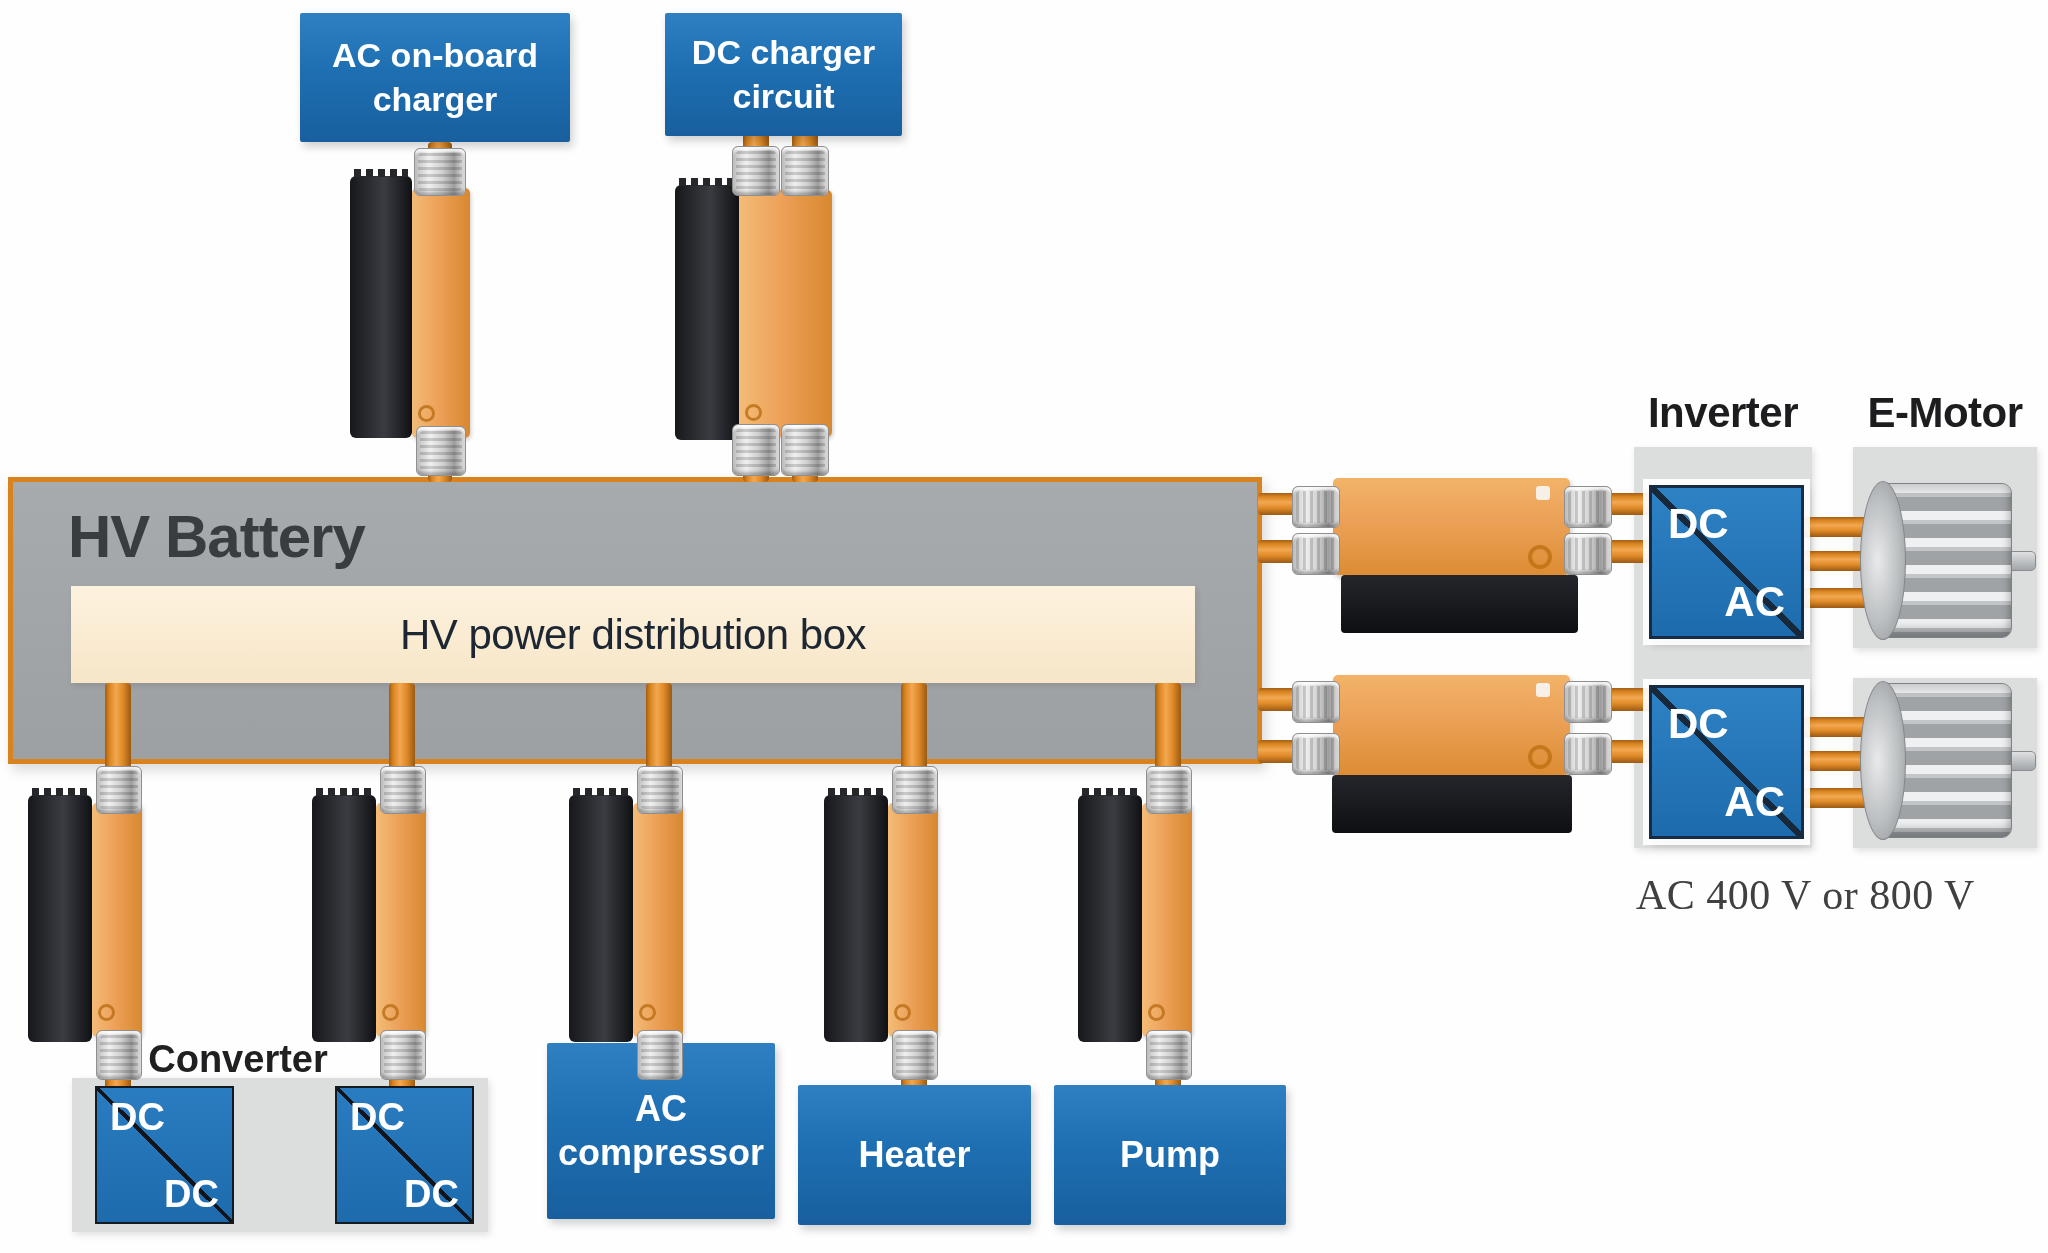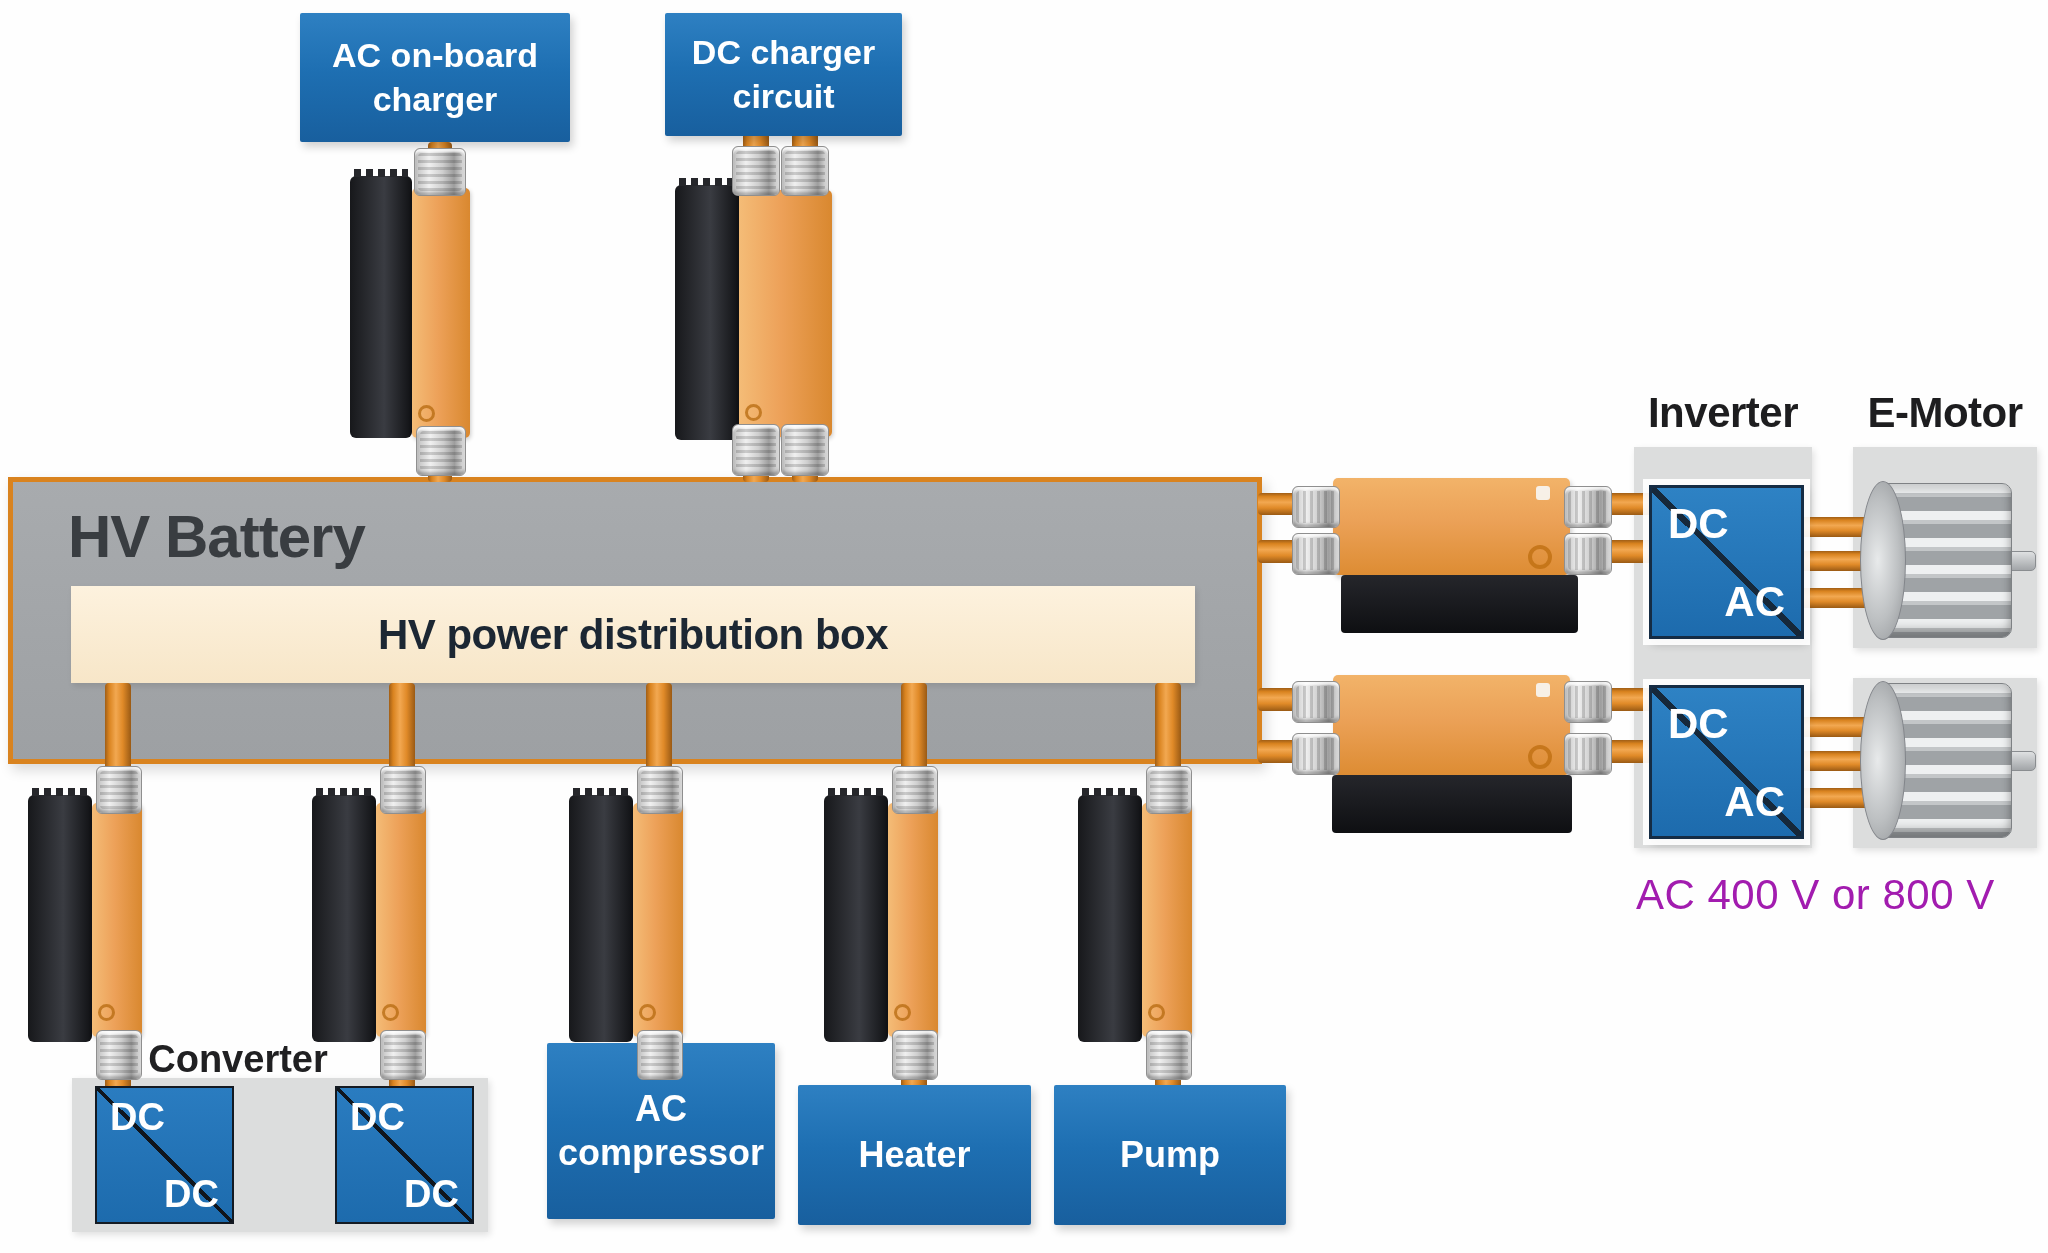--- a/index.html
+++ b/index.html
@@ -48,21 +48,21 @@
 
   
   .battery{background:linear-gradient(180deg,#a8abae,#9da0a3);
            box-shadow:inset 0 0 0 5px #d9831f, 4px 6px 12px rgba(0,0,0,.15);z-index:0;}
   .battery-title{font-size:60px;font-weight:800;color:#393d41;letter-spacing:-1px;z-index:1;
            display:flex;align-items:center;white-space:nowrap;}
   .battery-voltage{font-size:38px;font-weight:500;color:#26292c;z-index:1;
            display:flex;align-items:center;white-space:nowrap;}
   .cream{background:linear-gradient(180deg,#fdf2de,#f7e6c8);box-shadow:2px 3px 6px rgba(0,0,0,.10);
          display:flex;align-items:center;justify-content:center;z-index:1;}
-  .cream span{font-size:42px;font-weight:700;color:#1c2733;letter-spacing:-.5px;}
+  .cream span{font-size:42px;font-weight:400;color:#1c2733;letter-spacing:-.5px;}
 
   
   .invbox{border:3px solid #152c44;z-index:2;
         background-image:linear-gradient(to right top,transparent calc(50% - 3px),#16283a calc(50% - 3px) calc(50% + 3px),transparent calc(50% + 3px)),
                          linear-gradient(180deg,#2e82c4,#1d6bad);
         box-shadow:0 0 0 6px rgba(255,255,255,.92), 3px 5px 9px rgba(0,0,0,.2);}
   .dcdc{border:2px solid #141a22;z-index:2;
         background-image:linear-gradient(to right top,transparent calc(50% - 2px),#10151c calc(50% - 2px) calc(50% + 2px),transparent calc(50% + 2px)),
                          linear-gradient(180deg,#2a7cc0,#1d6bad);}
   .corner{position:absolute;color:#fff;font-weight:700;}
@@ -79,22 +79,22 @@
   .motor-cap{background:radial-gradient(ellipse at 38% 50%,#e8eaeb,#bcbfc1 55%,#8e9194);
         border:1px solid #82858a;border-radius:50%;z-index:3;}
   .motor-shaft{background:linear-gradient(180deg,#dfe1e2,#a2a5a8);border:1px solid #8a8d90;
         border-radius:0 5px 5px 0;z-index:1;}
 
   
   .side-label{font-size:42px;font-weight:700;color:#1d1d1f;text-align:center;letter-spacing:-.5px;
         display:flex;align-items:center;justify-content:center;white-space:nowrap;z-index:2;}
   .converter-label{font-size:38px;font-weight:700;color:#202022;text-align:center;
         display:flex;align-items:center;justify-content:center;white-space:nowrap;z-index:2;}
-  .ac-voltage{font-size:42px;font-weight:500;color:#a21caf;letter-spacing:.5px;white-space:nowrap;z-index:2;
-        display:flex;align-items:center;}
+  .ac-voltage{font-size:42px;font-weight:500;color:#404040;letter-spacing:.5px;white-space:nowrap;z-index:2;
+        display:flex;align-items:center;font-family:Liberation Serif, serif;}
 </style>
 </head>
 <body>
 
 <div id="stage">
 
   <div class="abs bluebox top" style="left:665px;top:13px;width:237px;height:123px">
     <span>DC charger circuit</span>
   </div>
   <div class="abs bluebox top" style="left:300px;top:13px;width:270px;height:129px">

